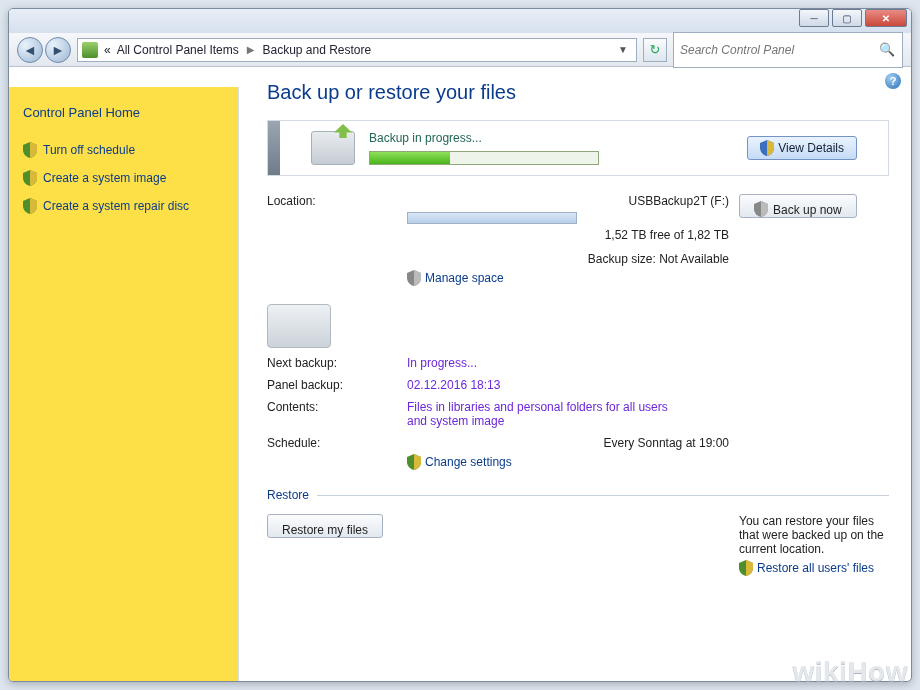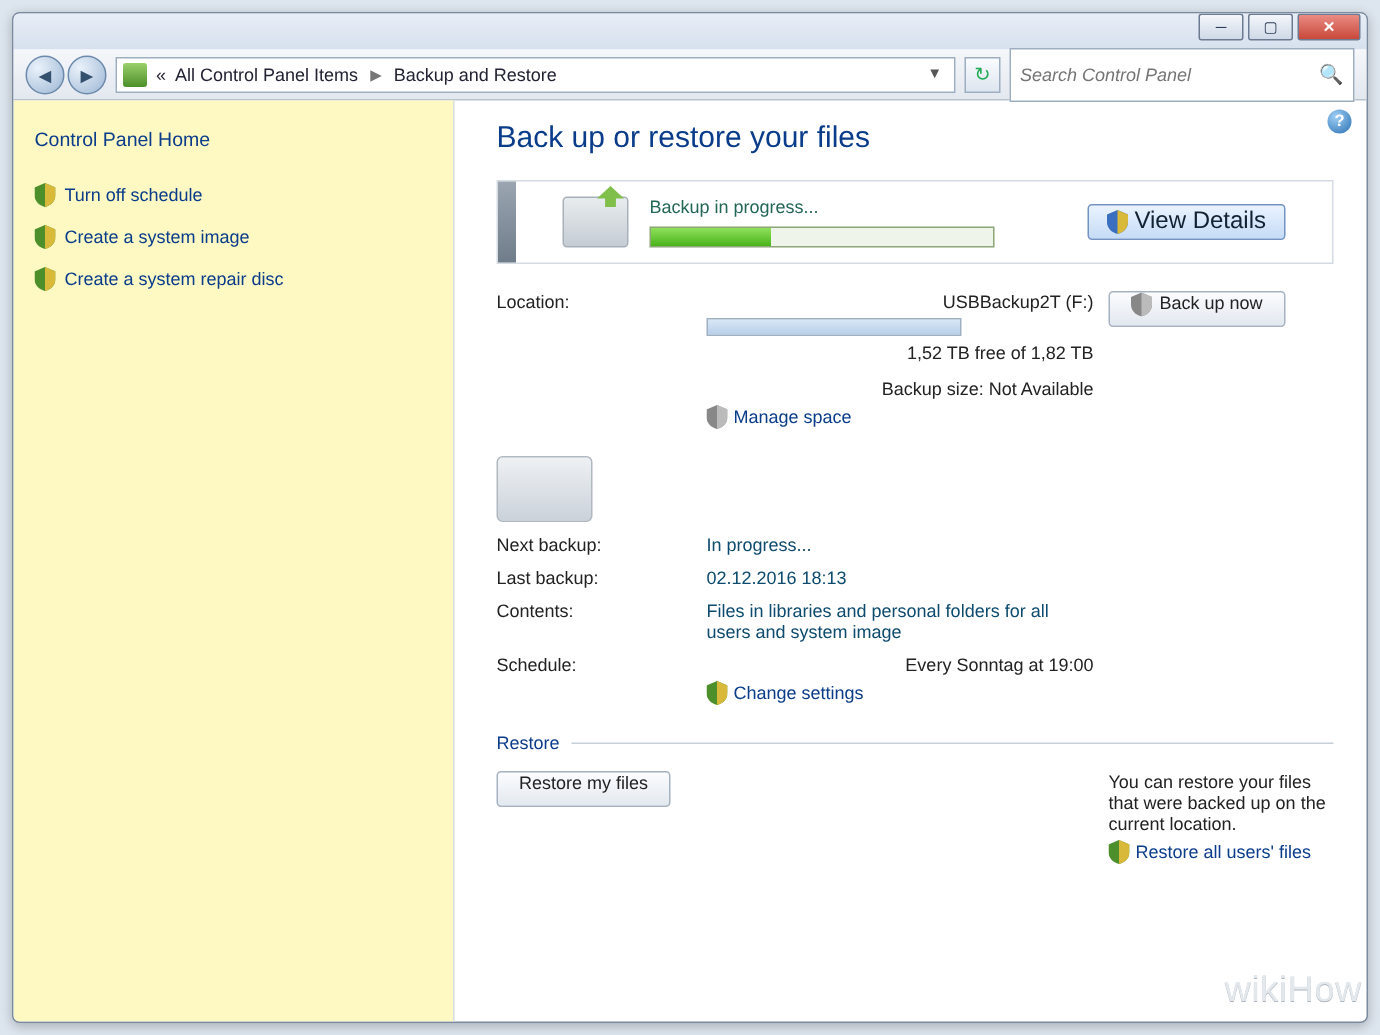--- a/index.html
+++ b/index.html
@@ -17,57 +17,57 @@
 .addrbar { flex: 1; height: 24px; border: 1px solid #9daec1; background: #fff; display: flex; align-items: center; padding: 0 4px; gap: 6px; font-size: 12px; color: #223; }
 .addr-icon { width: 16px; height: 16px; background: linear-gradient(#9ad06a,#4d8f2a); border-radius: 2px; }
 .chevsep { color: #777; font-size: 10px; padding: 0 2px; }
 .addr-drop { margin-left: auto; color: #555; font-size: 10px; padding: 0 4px; }
 .refreshbtn { width: 24px; height: 24px; border: 1px solid #9daec1; background: linear-gradient(#fafcff,#dde5ef); display: flex; align-items: center; justify-content: center; color: #2a5; font-size: 13px; }
 .searchbox { width: 230px; height: 36px; border: 1px solid #9daec1; background: #fff; display: flex; align-items: center; padding: 0 6px; }
 .searchbox input { border: none; outline: none; width: 100%; font-size: 12px; color: #888; font-style: italic; }
 .searchbox .mag { color: #5a7ba7; font-size: 13px; }
 
 .body { display: flex; height: calc(100% - 58px); }
-.sidebar { width: 294px; background: #fef9c3; border-right: 1px solid #d6dde6; padding: 18px 14px; font-size: 12px; }
+.sidebar { width: 230px; background: #fde047; border-right: 1px solid #d6dde6; padding: 18px 14px; font-size: 12px; margin-top: 20px; }
 .sidebar h4 { color: #0a3c8a; font-weight: normal; font-size: 13px; margin-bottom: 22px; }
 .side-link { display: flex; align-items: center; gap: 6px; color: #0a3c8a; margin-bottom: 12px; cursor: default; }
 
 .content { flex: 1; padding: 14px 22px 14px 28px; font-size: 12px; color: #222; position: relative; overflow: hidden; }
 .help-ic { position: absolute; top: 6px; right: 10px; width: 16px; height: 16px; border-radius: 50%; background: radial-gradient(circle at 35% 30%,#9ecff4,#2a6fb3); color: #fff; font-size: 11px; text-align: center; line-height: 16px; font-weight: bold; }
 
 h1 { font-size: 20px; font-weight: normal; color: #0a3c8a; margin-bottom: 16px; }
 
 .progress-panel { border: 1px solid #d4dbe3; padding: 0; display: flex; align-items: stretch; margin-bottom: 18px; }
 .pp-bar { width: 12px; background: linear-gradient(#9aa5b1,#6f7c8a); }
 .pp-body { flex: 1; padding: 10px 31px; display: flex; align-items: center; gap: 14px; }
 .drive-ic { width: 44px; height: 34px; background: linear-gradient(#e8ecef,#c5ccd3); border: 1px solid #a8b1ba; border-radius: 3px; position: relative; }
 .drive-ic::after { content:''; position:absolute; top:-8px; right:2px; width:18px; height:14px; background:#7fbf4a; clip-path: polygon(50% 0,100% 60%,70% 60%,70% 100%,30% 100%,30% 60%,0 60%); }
 .pp-text { flex: 1; }
 .pp-text .lbl { color: #265; margin-bottom: 6px; }
 .pbar { width: 230px; height: 14px; border: 1px solid #8fa87a; background: #eef4e9; position: relative; overflow: hidden; }
 .pbar .fill { position: absolute; top: 0; left: 0; height: 100%; width: 35%; background: linear-gradient(#8fe05a,#49b41b); }
-.viewbtn { height: 24px; padding: 0 12px; border: 1px solid #7293c3; border-radius: 3px; background: linear-gradient(#eaf3ff,#c5dbf6); display: flex; align-items: center; gap: 4px; font-size: 16px; color: #123; }
+.viewbtn { height: 24px; padding: 0 12px; border: 1px solid #7293c3; border-radius: 3px; background: linear-gradient(#eaf3ff,#c5dbf6); display: flex; align-items: center; gap: 4px; font-size: 12px; color: #123; }
 
 .section { margin-bottom: 18px; }
 .section-hd { display: flex; align-items: center; gap: 8px; color: #0a3c8a; margin-bottom: 12px; }
 .section-hd .line { flex: 1; height: 1px; background: #c8d0da; }
 
 .grid { display: grid; grid-template-columns: 130px 1fr 150px; column-gap: 10px; row-gap: 8px; align-items: start; }
 .grid .lab { color: #222; }
-.grid .val { color: #0c4a6e; }
+.grid .val { color: #6d28d9; }
 .loc-col { display: flex; flex-direction: column; gap: 4px; text-align: right; }
 .spacebar { width: 170px; height: 12px; border: 1px solid #9fb0c3; background: linear-gradient(#d9e7f6,#b7cfe9); }
 .link { color: #0a3c8a; display: inline-flex; align-items: center; gap: 4px; cursor: default; }
 .drive-big { width: 64px; height: 44px; background: linear-gradient(#eef1f4,#cbd2d9); border: 1px solid #b0b8c0; border-radius: 4px; margin-top: 6px; }
 
-.stdbtn { height: 24px; padding: 0 14px; border: 1px solid #a6b2c1; border-radius: 3px; background: linear-gradient(#fbfcfe,#e2e8ef); display: inline-flex; align-items: flex-start; gap: 5px; font-size: 12px; color: #222; white-space: nowrap; }
+.stdbtn { height: 24px; padding: 0 14px; border: 1px solid #a6b2c1; border-radius: 3px; background: linear-gradient(#fbfcfe,#e2e8ef); display: inline-flex; align-items: flex-end; gap: 5px; font-size: 12px; color: #222; white-space: nowrap; }
 
 .restore-block { display: grid; grid-template-columns: 1fr 150px; gap: 10px; }
 
-.watermark { position: absolute; bottom: 16px; right: 12px; color: #dfe4e9; font-size: 24px; font-weight: normal; letter-spacing: .5px; opacity: .85; text-shadow: 0 1px 0 #a0a9b3; }
+.watermark { position: absolute; bottom: 2px; right: 12px; color: #dfe4e9; font-size: 28px; font-weight: bold; letter-spacing: .5px; opacity: .85; text-shadow: 0 1px 0 #a0a9b3; }
 
 svg.shield { width: 14px; height: 16px; }
 </style>
 </head>
 <body>
 
 <div class="window">
 
   <div class="titlebar">
     <div class="winbtn">─</div>
@@ -174,21 +174,21 @@
           <div style="grid-column:1; margin-top:4px;">
             <div class="drive-big"></div>
           </div>
           <div></div>
             <div></div>
 
           <div class="lab">Next backup:</div>
           <div class="val">In progress...</div>
           <div></div>
 
-          <div class="lab">Last backup:</div>
+          <div class="lab">Panel backup:</div>
           <div class="val">02.12.2016 18:13</div>
           <div></div>
 
           <div class="lab">Contents:</div>
           <div class="val" style="max-width:280px">Files in libraries and personal folders for all users and system image</div>
           <div></div>
 
           <div class="lab">Schedule:</div>
           <div class="loc-col">
             <div>Every Sonntag at 19:00</div>

